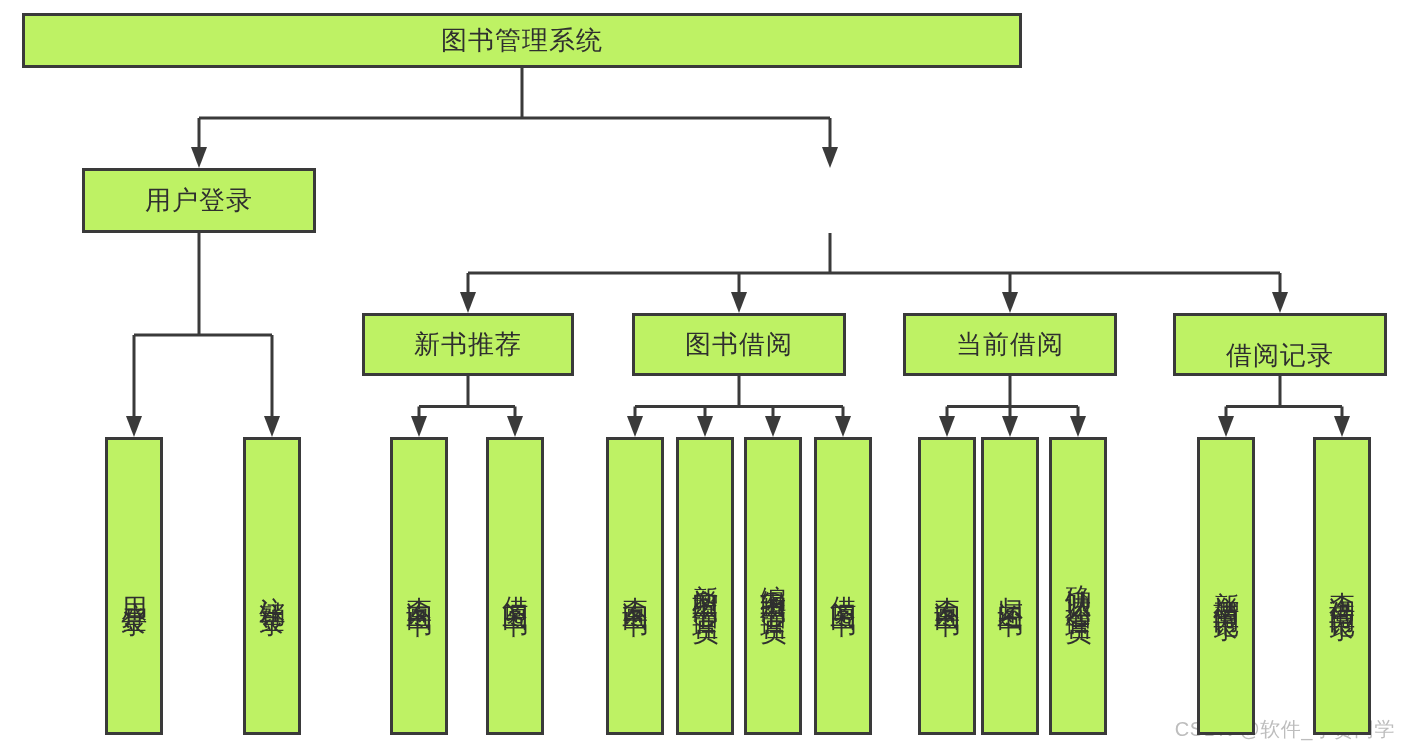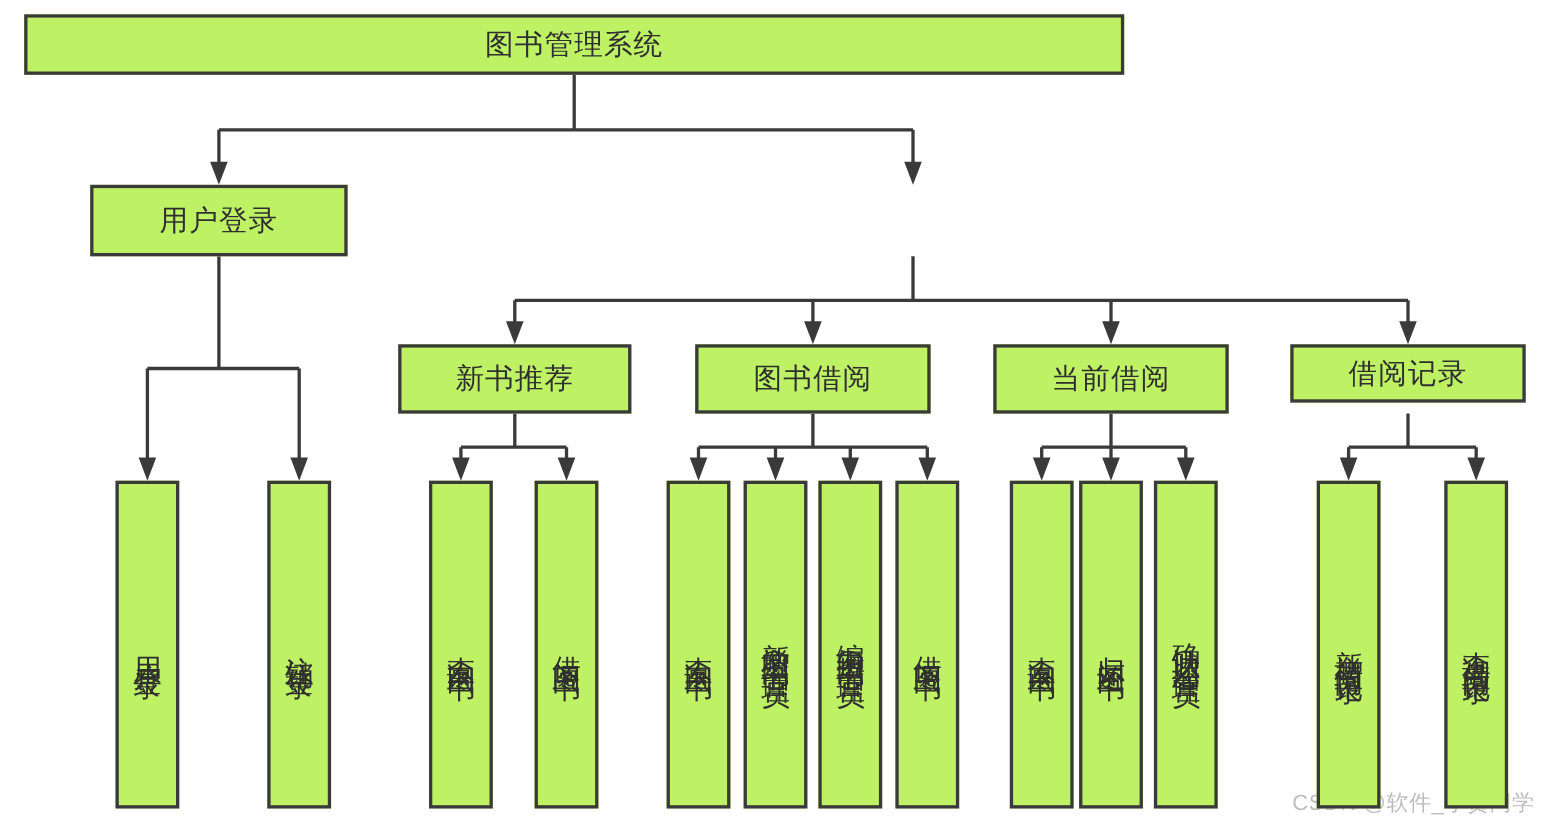--- a/index.html
+++ b/index.html
@@ -94,21 +94,21 @@
     </div>
     <div class="node h" style="left: 362px; top: 313px; width: 212px; height: 63px; border-color: rgb(58, 58, 58); color: rgb(47, 47, 47); font-family: Liberation Mono, monospace;">
       <span>新书推荐</span>
     </div>
     <div class="node h" style="left: 632px; top: 313px; width: 214px; height: 63px; border-color: rgb(58, 58, 58); color: rgb(47, 47, 47);">
       <span>图书借阅</span>
     </div>
     <div class="node h" style="left: 903px; top: 313px; width: 214px; height: 63px; border-color: rgb(58, 58, 58); color: rgb(47, 47, 47);">
       <span>当前借阅</span>
     </div>
-    <div class="node h" style="left: 1173px; top: 313px; width: 214px; height: 53px; border-color: rgb(58, 58, 58); color: rgb(47, 47, 47);">
+    <div class="node h" style="left: 1173px; top: 313px; width: 214px; height: 63px; border-color: rgb(58, 58, 58); color: rgb(47, 47, 47); align-items: flex-end;">
       <span>借阅记录</span>
     </div>
     <div class="node v" style="left: 105px; top: 437px; width: 58px; height: 298px; border-color: rgb(58, 58, 58); color: rgb(47, 47, 47);">
       <span>用户登录</span>
     </div>
     <div class="node v" style="left: 243px; top: 437px; width: 58px; height: 298px; border-color: rgb(58, 58, 58); color: rgb(47, 47, 47);">
       <span>注销登录</span>
     </div>
     <div class="node v" style="left: 390px; top: 437px; width: 58px; height: 298px; border-color: rgb(58, 58, 58); color: rgb(47, 47, 47);">
       <span>查询图书</span>

